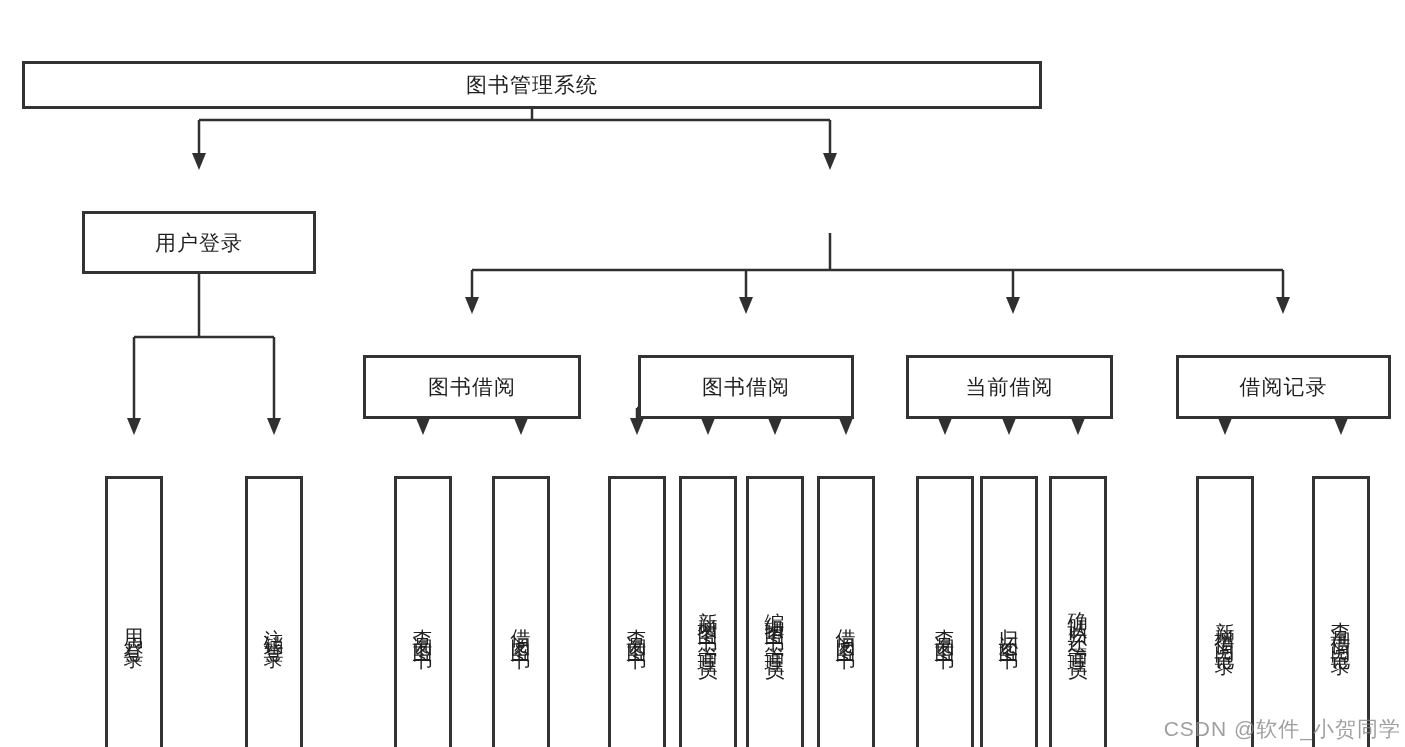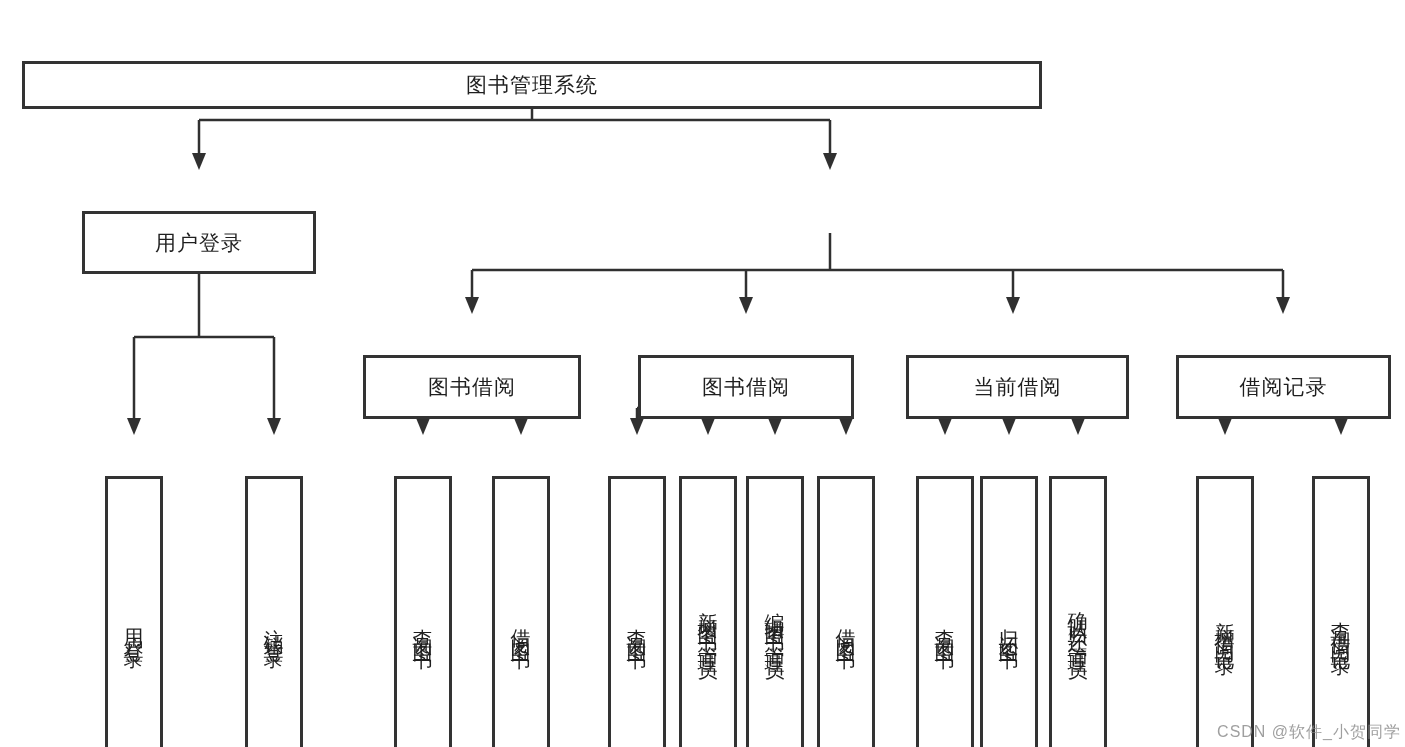--- a/index.html
+++ b/index.html
@@ -35,21 +35,21 @@
     text-orientation: mixed;
     font-size: 20px;
     line-height: 1;
     letter-spacing: 7px;
     color: #1f1f1f;
   }
   .watermark {
     position: absolute;
     right: 4px;
     bottom: 4px;
-    font-size: 16px;
+    font-size: 21px;
     color: rgba(138, 138, 138, 0.82);
     letter-spacing: 1px;
     z-index: 10;
     white-space: nowrap;
   }
 </style>
 </head>
 <body>
 
 <div class="stage">
@@ -120,21 +120,21 @@
   <div class="node" style="left:82px; top:170px; width:234px; height:63px;">
     <span>用户登录</span>
   </div>
 
   <div class="node" style="left:363px; top:314px; width:218px; height:64px;">
     <span>图书借阅</span>
   </div>
   <div class="node" style="left:638px; top:314px; width:216px; height:64px;">
     <span>图书借阅</span>
   </div>
-  <div class="node" style="left:906px; top:314px; width:223px; height:64px;">
+  <div class="node" style="left:906px; top:314px; width:207px; height:64px;">
     <span>当前借阅</span>
   </div>
   <div class="node" style="left:1176px; top:314px; width:215px; height:64px;justify-content:center;">
     <span>借阅记录</span>
   </div>
 
   <div class="node leaf" style="left:105px; top:435px; width:58px; height:302px;">
     <span class="vtext">用户登录</span>
   </div>
   <div class="node leaf" style="left:245px; top:435px; width:58px; height:302px;">

